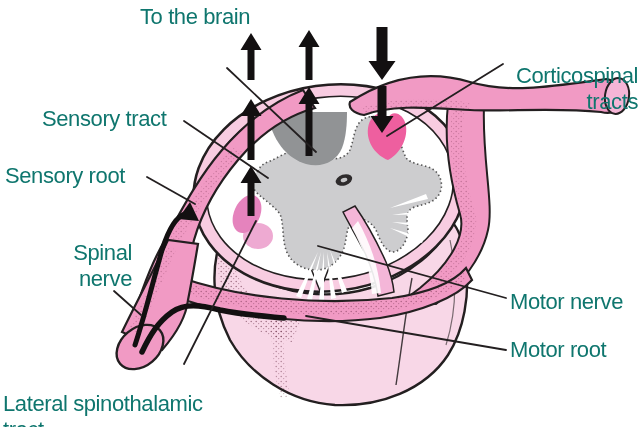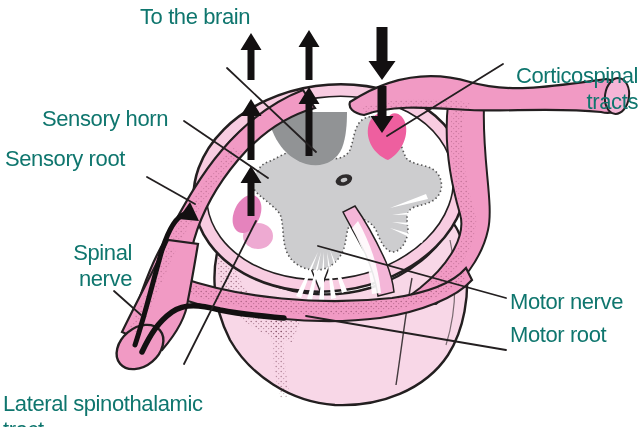--- a/index.html
+++ b/index.html
@@ -158,22 +158,22 @@
     <line x1="256" y1="221" x2="184" y2="364"></line>
     <line x1="503" y1="64" x2="387" y2="136"></line>
     <line x1="318" y1="246" x2="506" y2="298"></line>
     <line x1="306" y1="316" x2="506" y2="350"></line>
   </g>
 </svg>
 
 <div class="lbl" style="left:140px;top:4px;">To the brain</div>
 <div class="lbl right" style="right:2px;top:55px;margin-top:8px;">Corticospinal
 tracts</div>
-<div class="lbl" style="left:42px;top:106px;">Sensory horn</div>
-<div class="lbl" style="left:5px;top:146px;">Sensory root</div>
+<div class="lbl" style="left:42px;top:106px;">Sensory tract</div>
+<div class="lbl" style="left:5px;top:163px;">Sensory root</div>
 <div class="lbl center" style="left:28px;top:240px;width:104px;">Spinal
 nerve</div>
 <div class="lbl" style="left:3px;top:391px;">Lateral spinothalamic
 tract</div>
 <div class="lbl" style="left:510px;top:289px;">Motor nerve</div>
-<div class="lbl" style="left:510px;top:322px;">Motor root</div>
+<div class="lbl" style="left:510px;top:337px;">Motor root</div>
 
 </div>
 
 </body></html>

